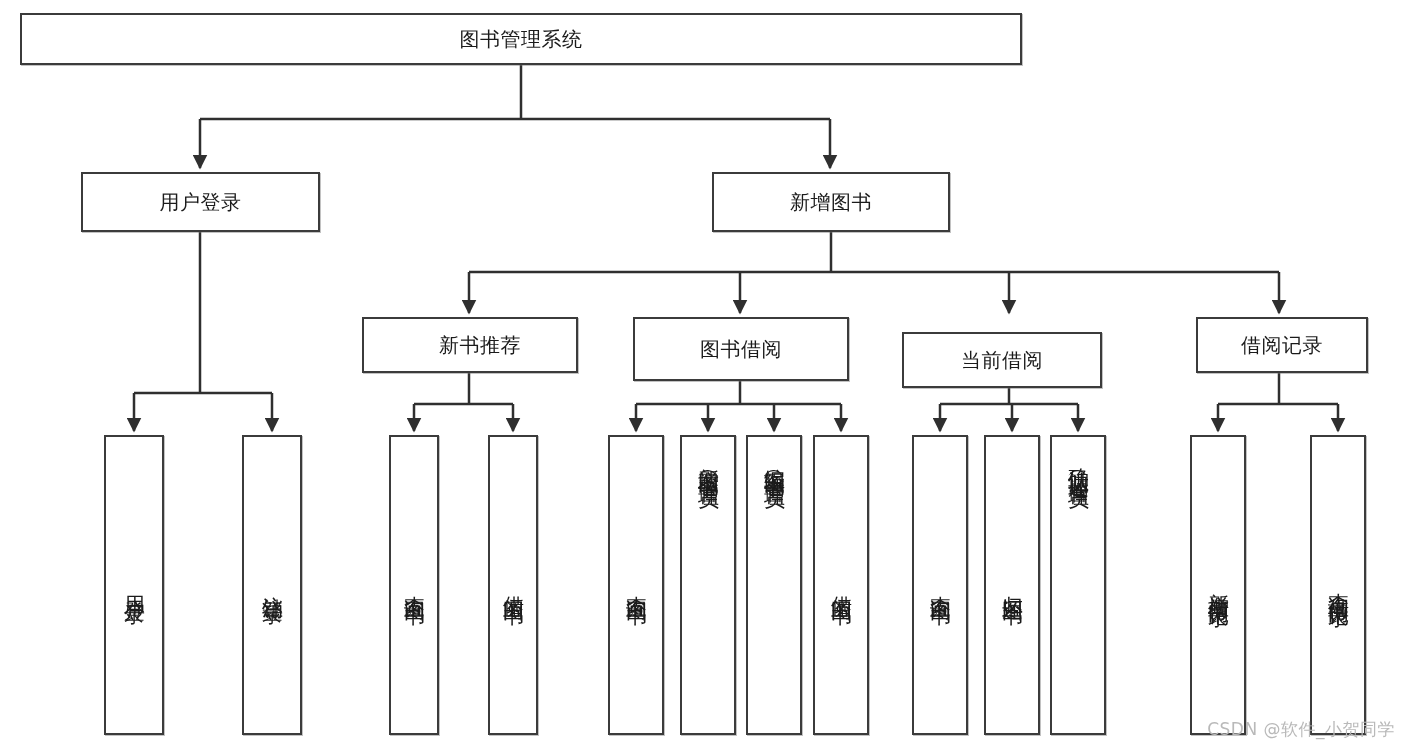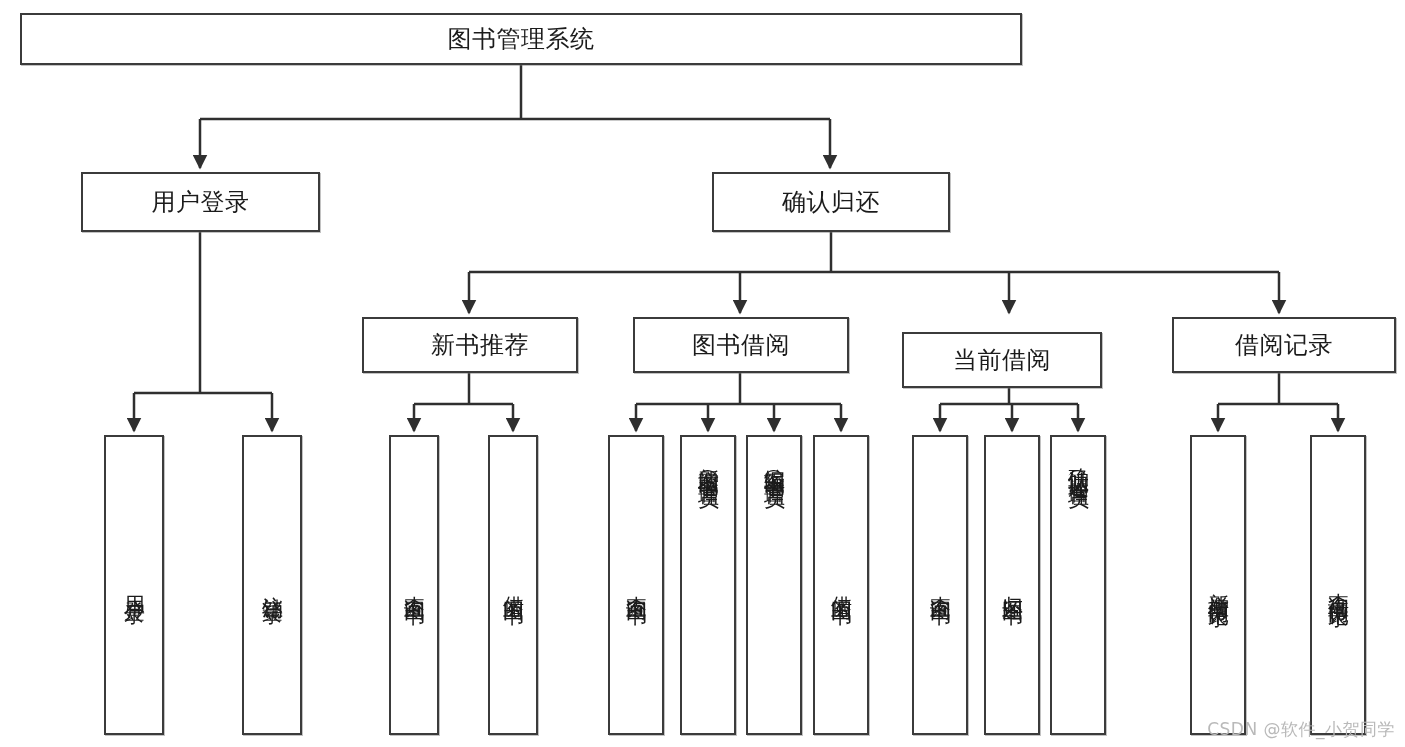--- a/index.html
+++ b/index.html
@@ -30,21 +30,21 @@
     box-sizing: border-box;
     background: #ffffff;
     border: 2px solid #3b3b3b;
     display: flex;
     align-items: center;
     justify-content: center;
     box-shadow: 1px 1px 0 rgba(120,120,120,0.45);
   }
   .node .label {
     color: #1b1b1b;
-    font-size: 24px;
+    font-size: 20px;
     line-height: 1.12;
     letter-spacing: 0.5px;
     white-space: nowrap;
     text-align: center;
   }
   .node.vertical {
     align-items: flex-start;
     padding-top: 14px;
   }
   .node.vertical .label {
@@ -127,33 +127,33 @@
   </svg>
 
   <div class="node" style="left:20px; top:13px; width:1002px; height:52px;">
     <span class="label">图书管理系统</span>
   </div>
 
   <div class="node" style="left:81px; top:172px; width:239px; height:60px;">
     <span class="label">用户登录</span>
   </div>
   <div class="node" style="left:712px; top:172px; width:238px; height:60px;">
-    <span class="label">确认归还</span>
+    <span class="label">新增图书</span>
   </div>
 
   <div class="node" style="left:362px; top:317px; width:216px; height:56px;padding-left:20px;">
     <span class="label">新书推荐</span>
   </div>
-  <div class="node" style="left:633px; top:317px; width:216px; height:56px;">
+  <div class="node" style="left:633px; top:317px; width:216px; height:64px;">
     <span class="label">图书借阅</span>
   </div>
   <div class="node" style="left:902px; top:332px; width:200px; height:56px;">
     <span class="label">当前借阅</span>
   </div>
-  <div class="node" style="left:1172px; top:317px; width:224px; height:56px;justify-content:center;">
+  <div class="node" style="left:1196px; top:317px; width:172px; height:56px;justify-content:center;">
     <span class="label">借阅记录</span>
   </div>
 
   <div class="node vertical centered" style="left:104px; top:435px; width:60px; height:300px;">
     <span class="label">用户登录</span>
   </div>
   <div class="node vertical centered" style="left:242px; top:435px; width:60px; height:300px;">
     <span class="label">注销登录</span>
   </div>
 

